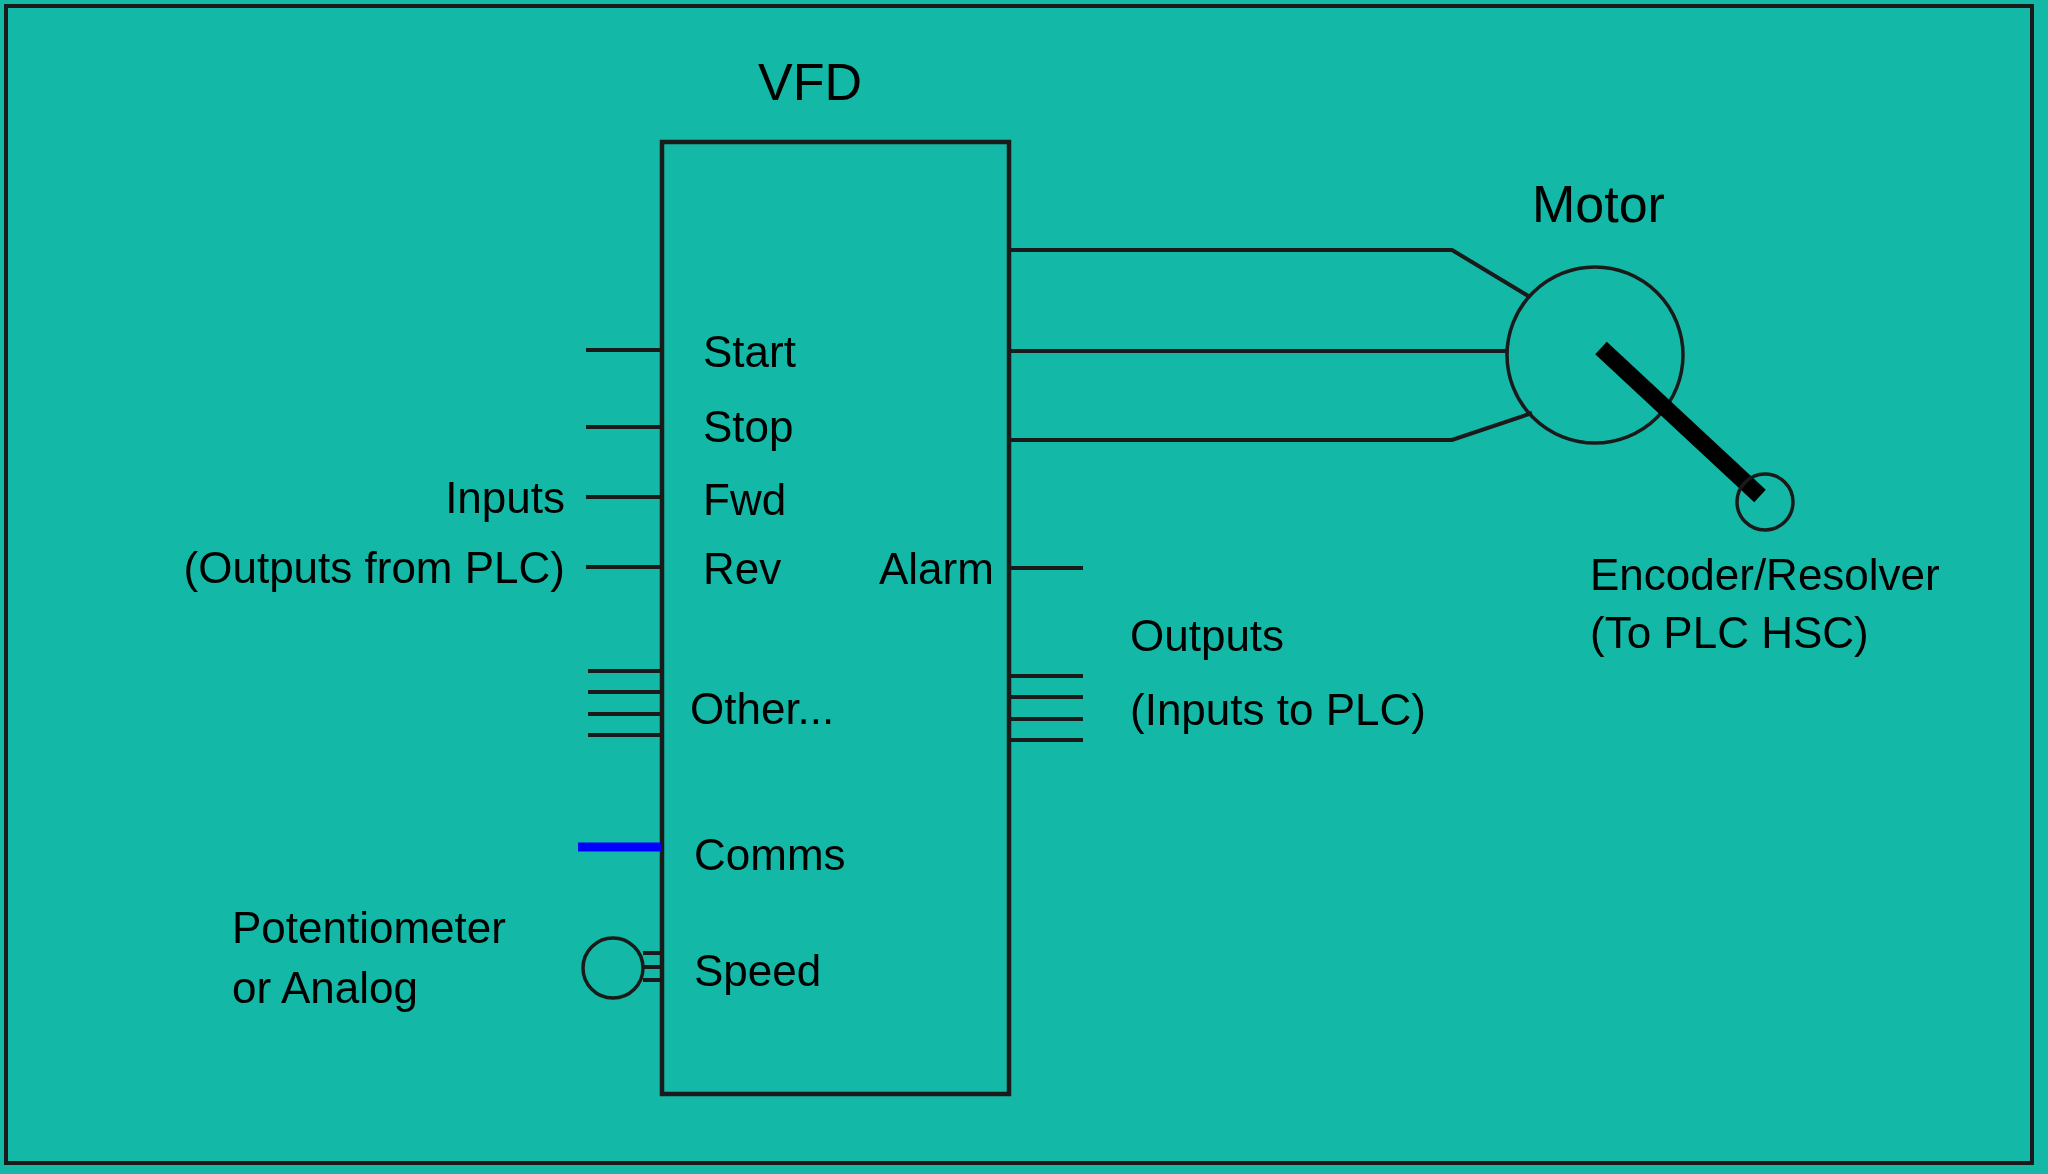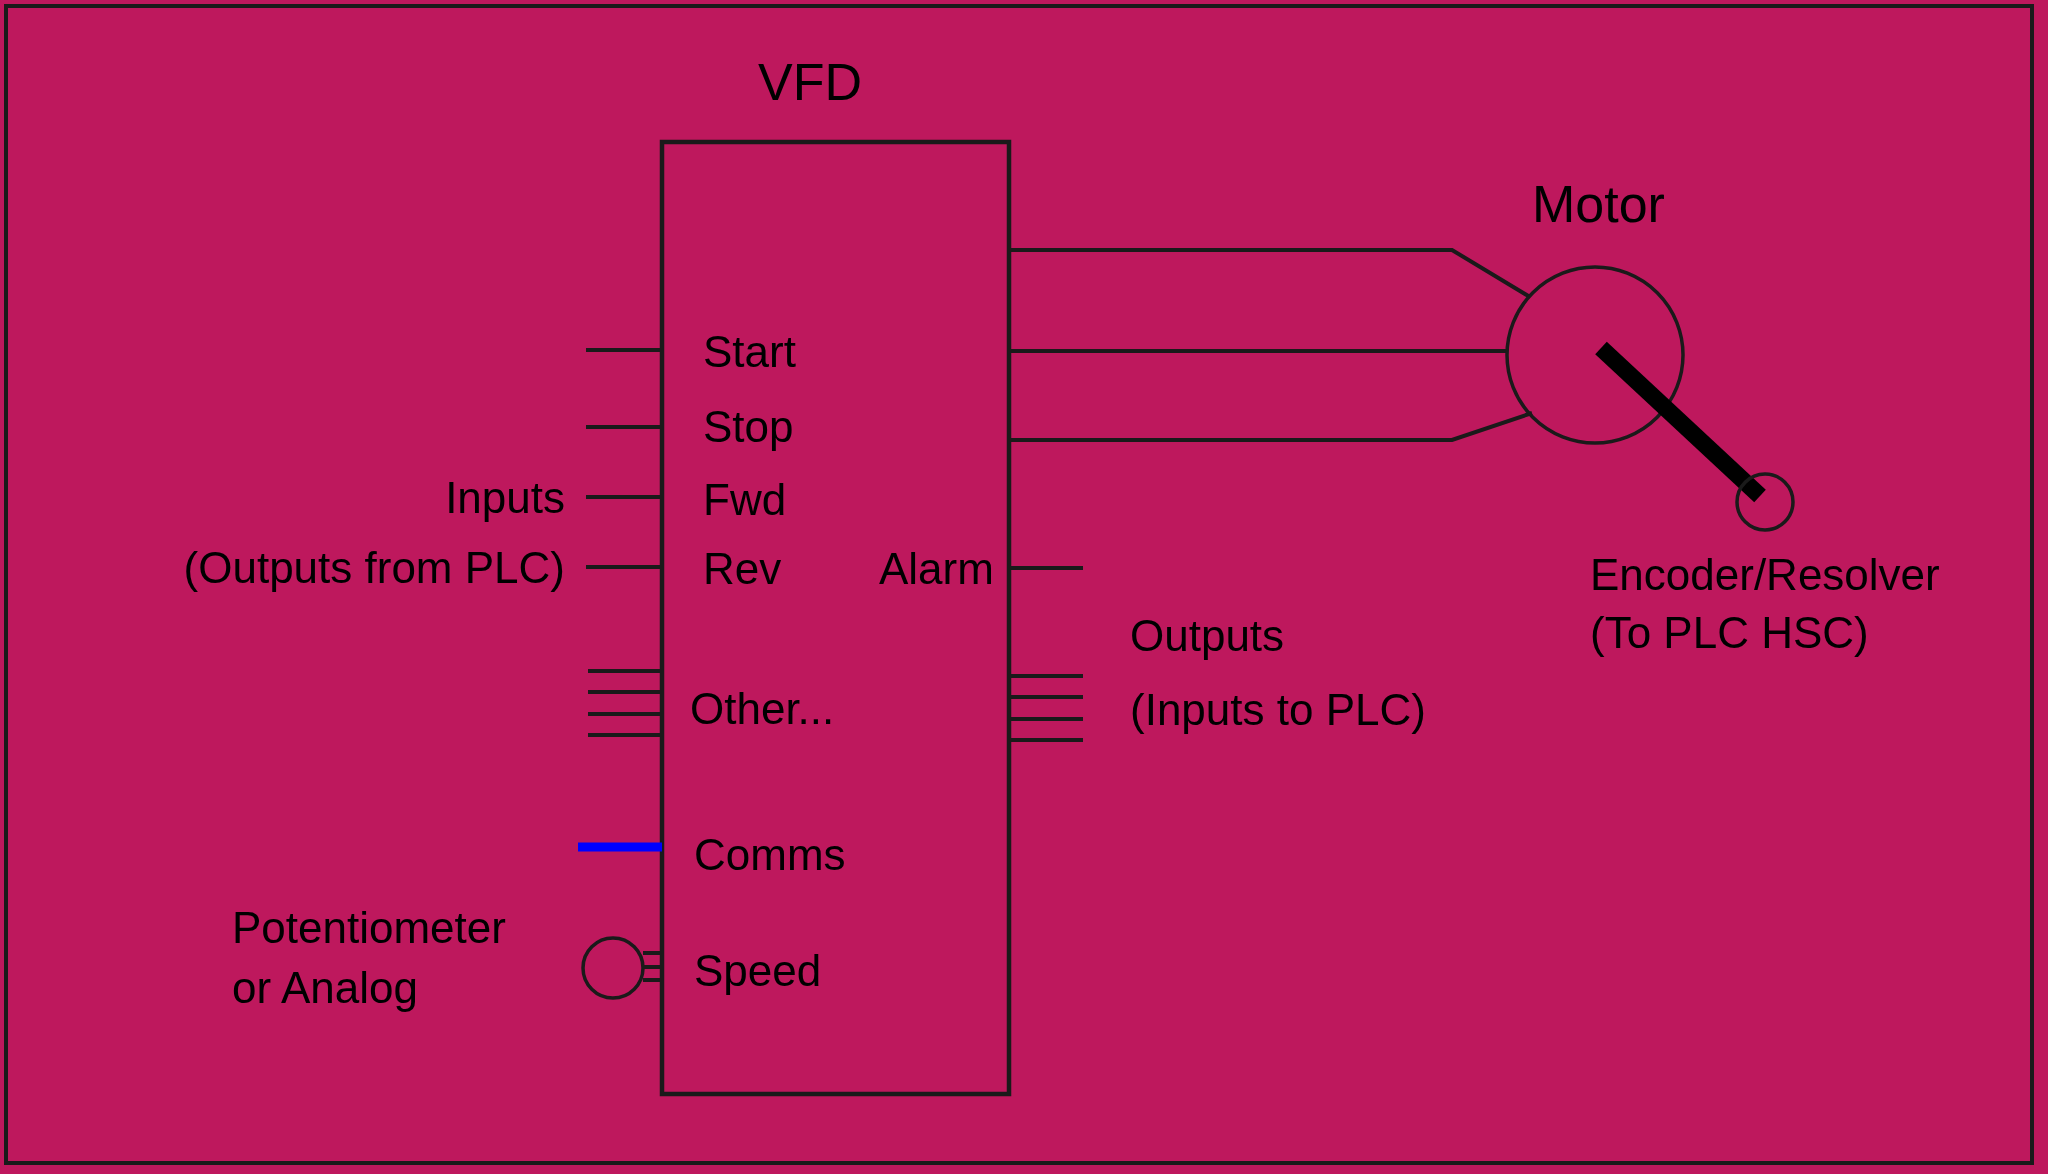--- a/index.html
+++ b/index.html
@@ -10,21 +10,21 @@
   body {
     width: 2048px;
     height: 1174px;
     font-family: "Liberation Sans", sans-serif;
     overflow: hidden;
   }
   #diagram-root {
     position: relative;
     width: 2048px;
     height: 1174px;
-    background: #be185d;
+    background: #14b8a6;
   }
   svg.canvas {
     position: absolute;
     top: 0;
     left: 0;
     width: 2048px;
     height: 1174px;
     display: block;
   }
   text {

